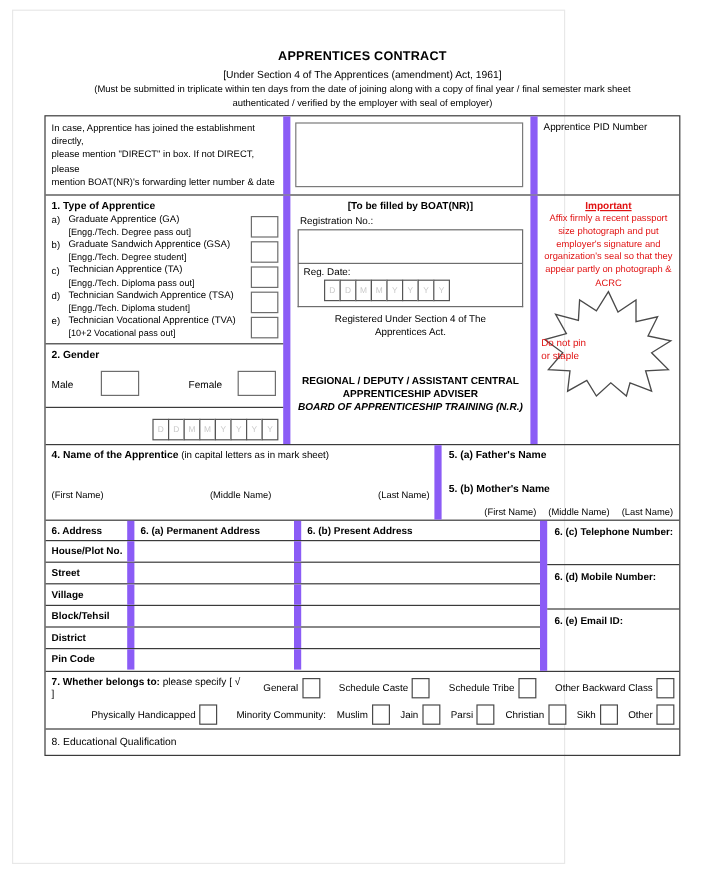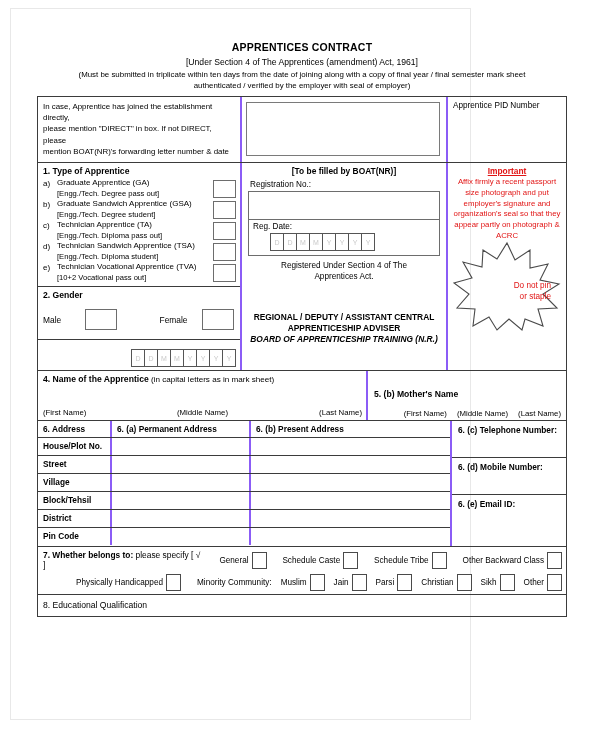--- a/index.html
+++ b/index.html
@@ -42,21 +42,21 @@
   }
   .doc-sub1 { font-size: 8.6px; margin-bottom: 3px; }
   .doc-sub2 { font-size: 7.9px; line-height: 1.33; margin-bottom: 5px; }
 
   
   .frame {
     border: 1px solid #3b3b3b;
     box-sizing: border-box;
   }
   .bb { border-bottom: 1px solid #3b3b3b; }
-  .br { border-right: 2px solid #8b5cf6; }
+  .br { border-right: 6px solid #8b5cf6; }
 
   
   .hdr-row { display: flex; }
   .hdr-note {
     width: 204px;
     padding: 4px 5px 5px 5px;
     font-size: 7.9px;
     line-height: 1.42;
     box-sizing: border-box;
   }
@@ -197,26 +197,26 @@
   }
   .star-wrap {
     position: relative;
     width: 112px;
     height: 92px;
     margin: -2px auto 0 auto;
   }
   .star-wrap svg { display: block; }
   .star-label {
     position: absolute;
-    left: 0; right: 12px;
+    left: 0; right: 0;
     top: 40px;
     color: #e11414;
     font-size: 8.2px;
     line-height: 1.45;
-    text-align: right;
+    text-align: left;
   }
 
   
   .names { display: flex; }
   .name-left { width: 330px; box-sizing: border-box; }
   .name-right { flex: 1; box-sizing: border-box; }
   .name-head {
     font-size: 8.6px;
     padding: 3px 4px 0 5px;
   }
@@ -467,20 +467,21 @@
           <b>4. Name of the Apprentice</b><span class="plain"> (in capital letters as in mark sheet)</span>
         </div>
         <div class="name-spacer"></div>
         <div class="name-sublabels">
           <span>(First Name)</span>
           <span class="mid">(Middle Name)</span>
           <span class="last">(Last Name)</span>
         </div>
       </div>
       <div class="name-right">
+        <div class="father-head">5. (a) Father's Name</div>
         <div style="height:12px;"></div>
         <div class="mother-head">5. (b) Mother's Name</div>
         <div style="height:10px;"></div>
         <div class="pname-sub">
           <span>(First Name)</span>
           <span>(Middle Name)</span>
           <span>(Last Name)</span>
         </div>
       </div>
     </div>

